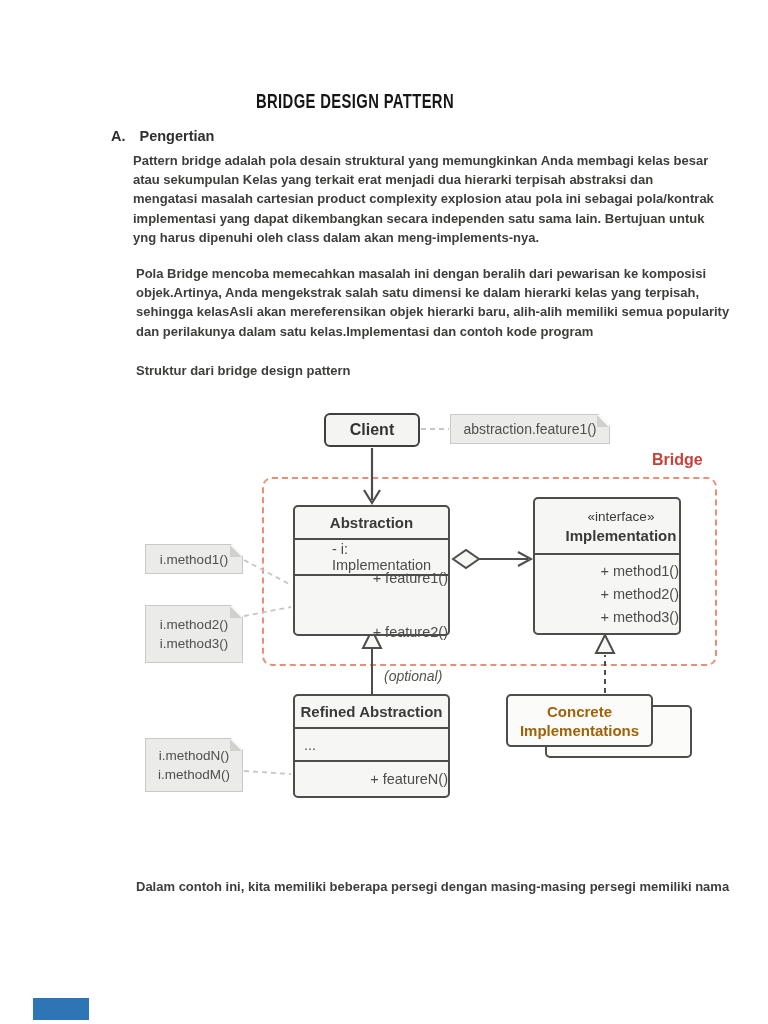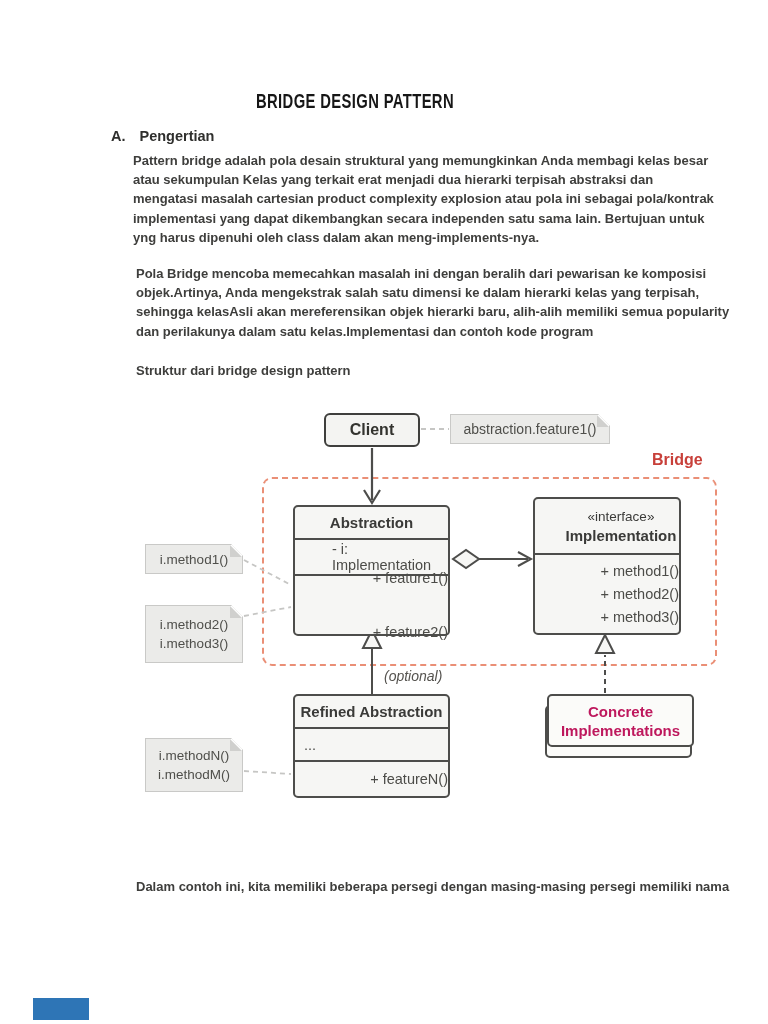--- a/index.html
+++ b/index.html
@@ -81,24 +81,24 @@
   .refined-box{top:694px;left:293px;width:157px;}
   .refined-box .hdr{height:31px;}
   .refined-box .cmp-field{height:33px;}
   .refined-box .cmp-methods{height:34px;}
 
   .concrete-back{
     top:705px;left:545px;width:147px;height:53px;background:#fbfbf9;
     border:2px solid #4d4d4b;border-radius:5px;box-sizing:border-box;
   }
   .concrete-front{
-    top:694px;left:547px;width:147px;height:53px;background:#fbfbf9;
+    top:694px;left:506px;width:147px;height:53px;background:#fbfbf9;
     border:2px solid #4d4d4b;border-radius:5px;box-sizing:border-box;
     display:flex;flex-direction:column;align-items:center;justify-content:center;
-    font-size:15px;font-weight:700;color:#be185d;line-height:19px;
+    font-size:15px;font-weight:700;color:#a16207;line-height:19px;
   }
 
   .optional-label{top:668px;left:384px;font-size:14px;font-style:italic;color:#55534f;}
 
   svg.connectors{top:0;left:0;pointer-events:none;}
 
   .next-page-accent{top:998px;left:33px;width:56px;height:22px;background:#2e75b6;}
 </style>
 </head>
 <body>

